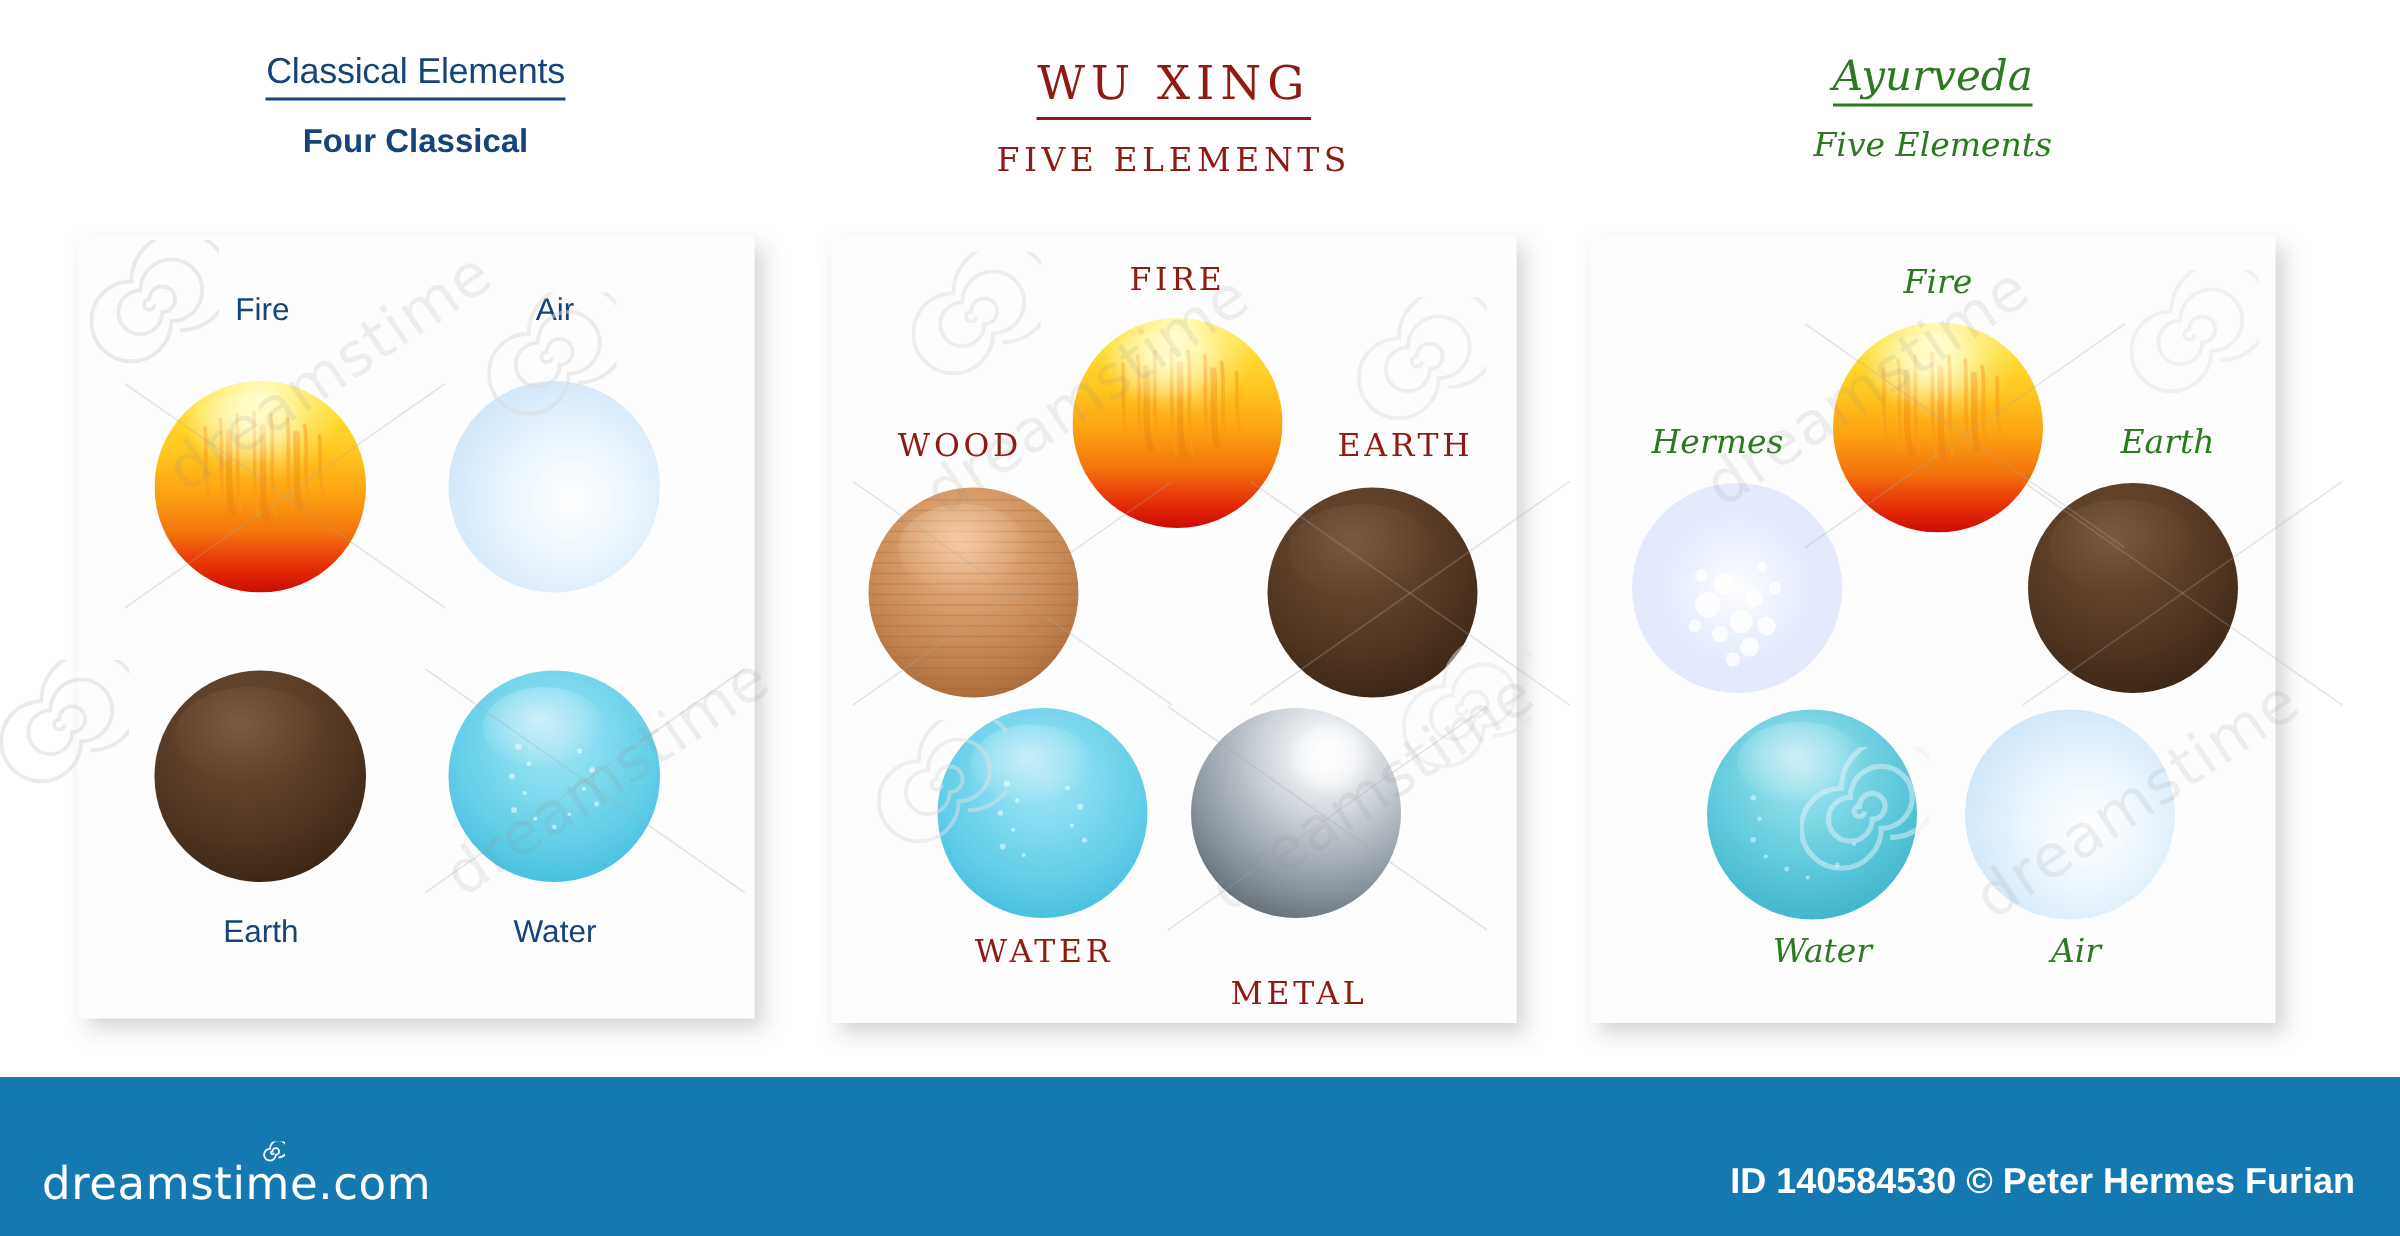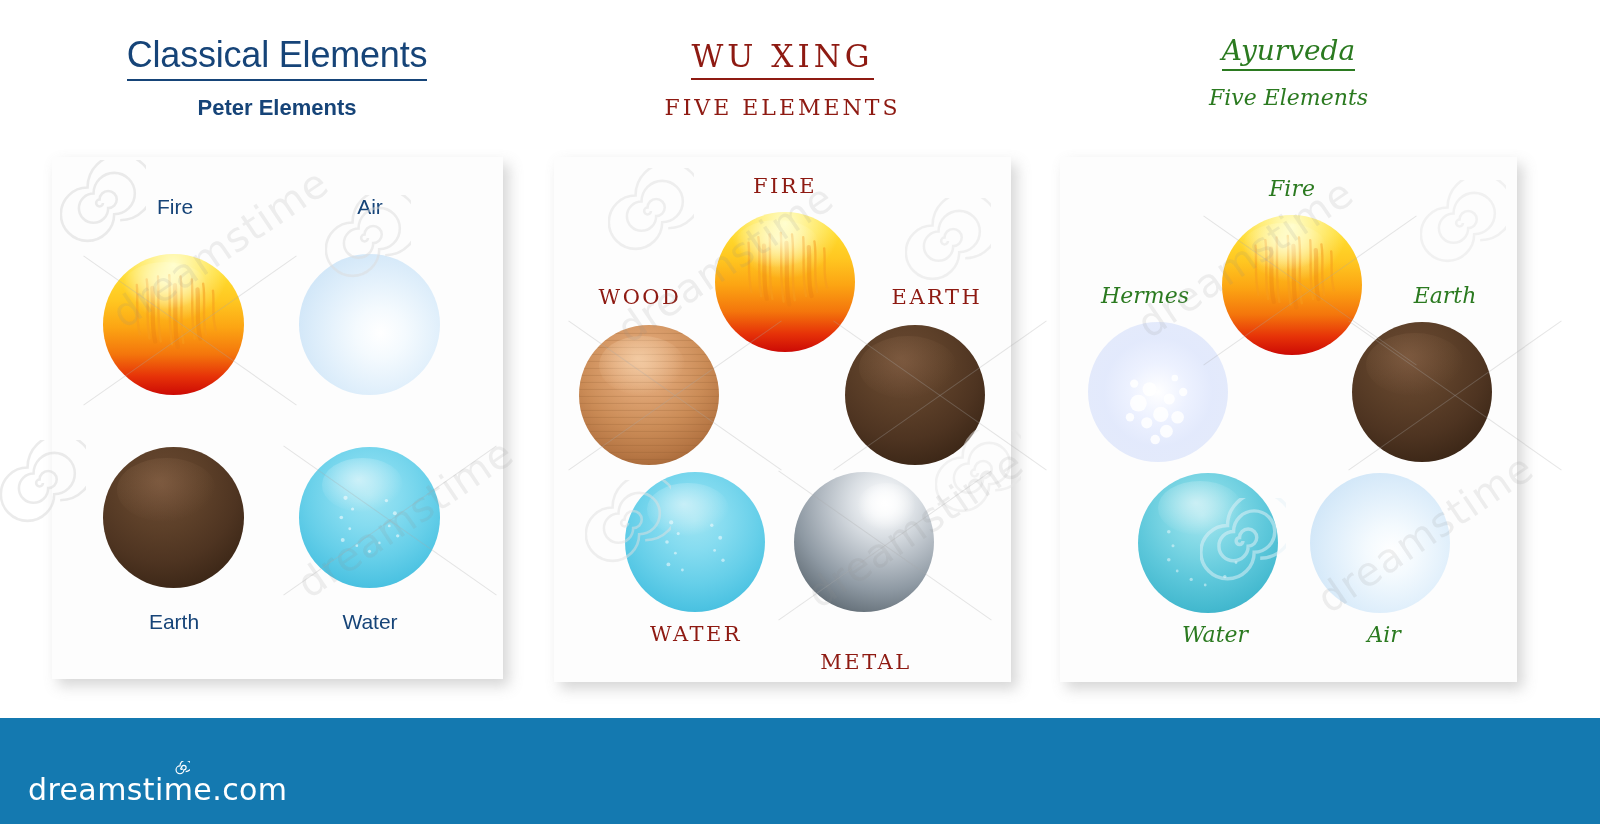--- a/index.html
+++ b/index.html
@@ -69,21 +69,21 @@
     white-space: nowrap;
   }
   .title-sub {
     display: block;
     white-space: nowrap;
   }
 
   
   .t1 .title-main {
     font-family: "Liberation Sans", sans-serif;
-    font-size: 36px;
+    font-size: 24px;
     color: #164478;
     border-bottom: 2.5px solid #164478;
     padding-bottom: 3px;
     letter-spacing: -0.2px;
   }
   .t1 .title-sub {
     font-family: "Liberation Sans", sans-serif;
     font-size: 22px;
     color: #164478;
     margin-top: 14px;
@@ -242,21 +242,21 @@
     width: 15px; height: 15px;
   }
 </style>
 </head>
 <body>
 
 <div id="stage">
 
   <div class="title-wrap t1" style="left:52px; top:34px; width:450px;">
     <span class="title-main">Classical Elements</span>
-    <span class="title-sub">Peter Elements</span>
+    <span class="title-sub">Four Classical</span>
   </div>
 
   <div class="panel" style="left:52px; top:157px; width:451px; height:522px;"></div>
 
   <div class="lbl c1" style="left:130px; top:195px; width:90px;">Fire</div>
   <div class="sphere sph-fire" style="left:103px; top:254px; width:141px; height:141px;">
     <svg class="flames" viewBox="0 0 100 100" preserveAspectRatio="none">
       <g fill="none" stroke="#f59b1e" stroke-opacity="0.55" stroke-width="1.7" stroke-linecap="round">
         <path d="M24 22 C25 34, 23 44, 26 57"></path>
         <path d="M31 18 C33 32, 30 45, 33 60"></path>
@@ -528,15 +528,16 @@
     <div class="wm-cross" style="left:1325px; top:395px; transform:rotate(-35deg);"></div>
   </div>
 
   <div id="footer" style="top:718px; height:134px;">
     <div id="footer-logo" style="left:28px; top:54px;">
       <span>dreamstime.com</span>
       <svg class="logo-spiral" style="left:147px; top:-11px;" viewBox="0 0 100 100">
         <path d="M50 50 m0 0 a6 6 0 1 1 -6 -6 a15 15 0 1 1 15 15 a26 26 0 1 1 -26 -26 a38 38 0 1 1 38 38" fill="none" stroke="#ffffff" stroke-width="8"></path>
       </svg>
     </div>
+    <div id="footer-credit" style="right:30px; top:56px;">ID 140584530 © Peter Hermes Furian</div>
   </div>
 
 </div>
 
 </body></html>

